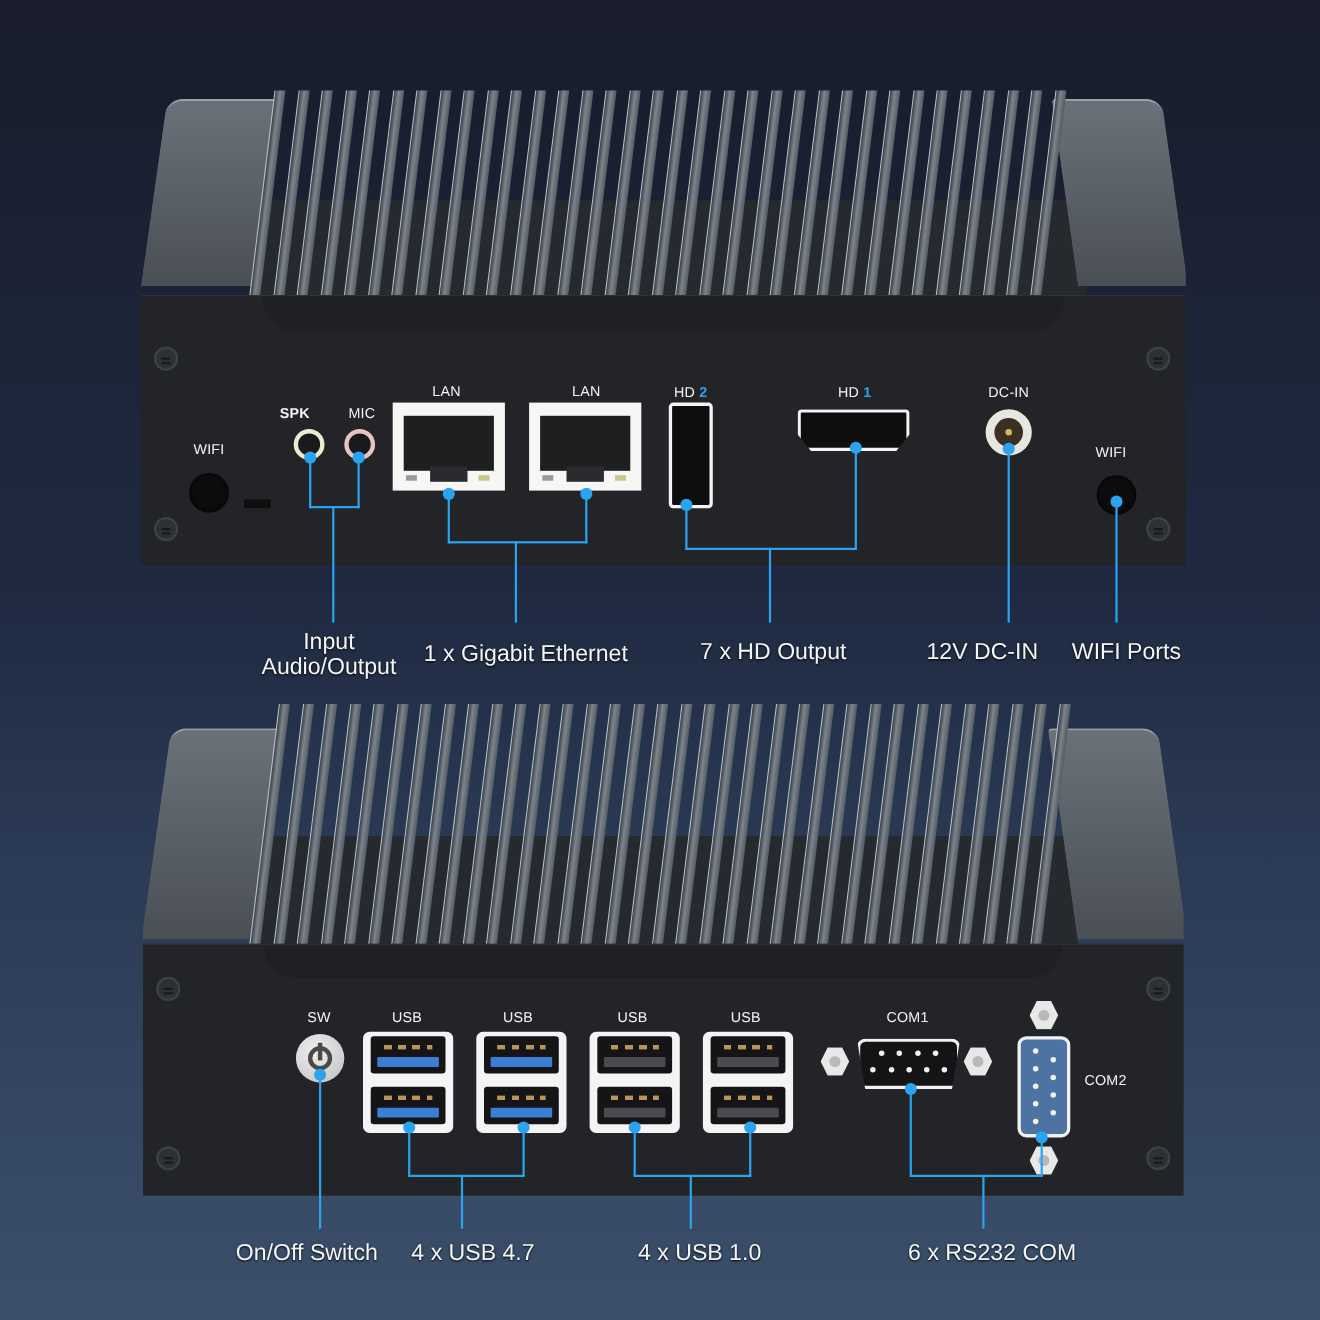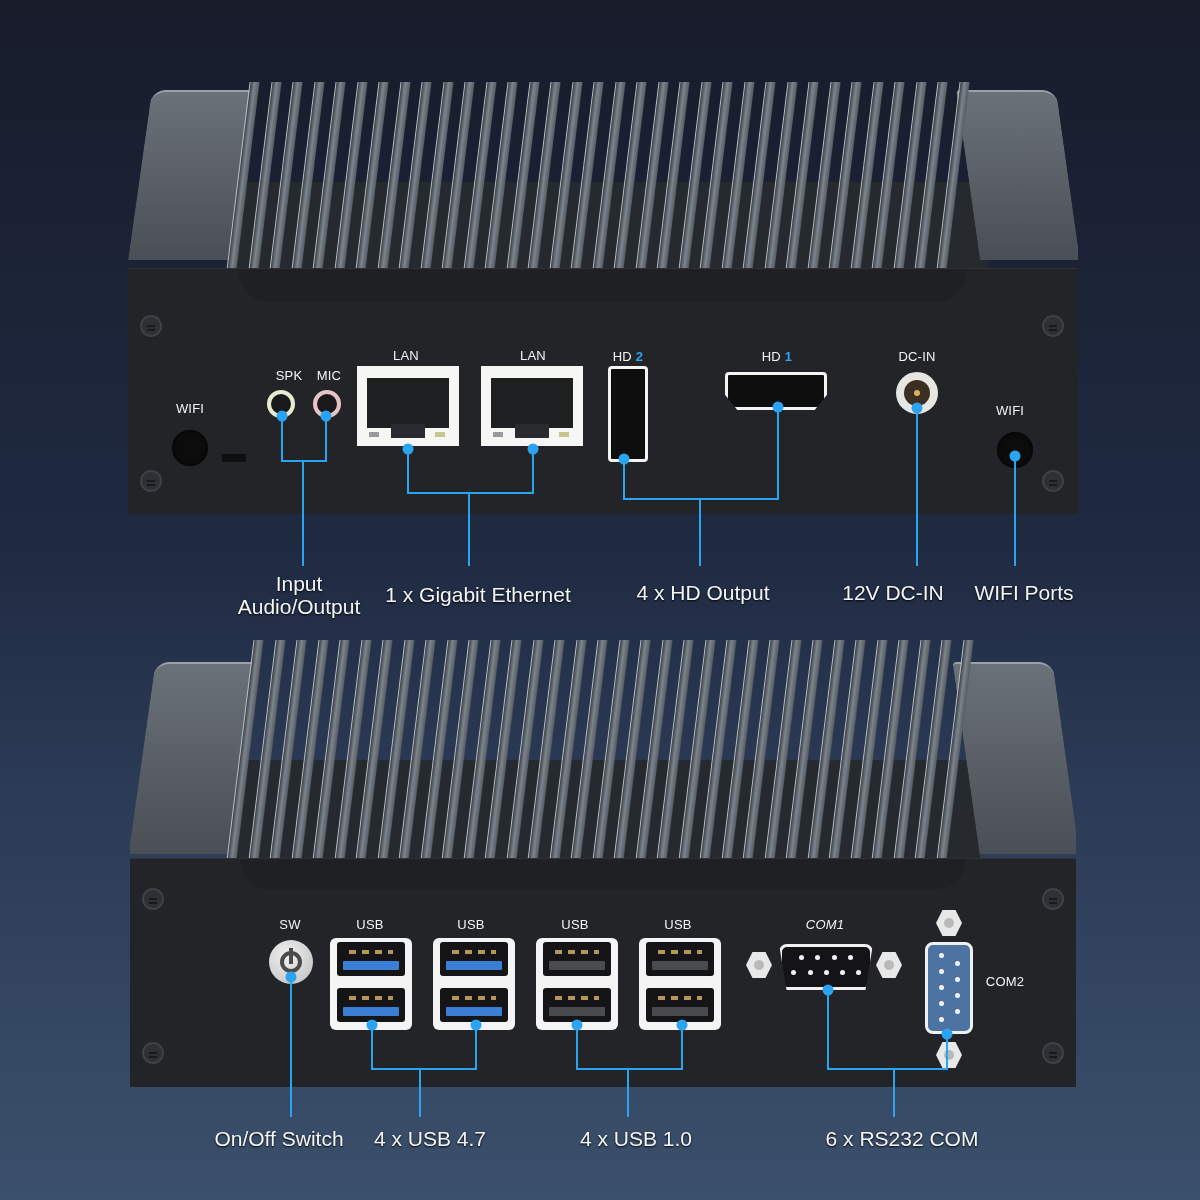--- a/index.html
+++ b/index.html
@@ -180,21 +180,21 @@
   </div>
   <div class="screw" style="left:140px;top:315px;"></div>
   <div class="screw" style="left:140px;top:470px;"></div>
   <div class="screw" style="left:1042px;top:315px;"></div>
   <div class="screw" style="left:1042px;top:470px;"></div>
 
   <span class="lbl" style="left:190px;top:401px;">WIFI</span>
   <div class="wifi-hole" style="left:172px;top:430px;"></div>
   <div class="slot" style="left:222px;top:454px;"></div>
 
-  <span class="lbl" style="left:289px;top:368px;">SPK</span>
+  <span class="lbl" style="left:268px;top:368px;font-weight:bold;">SPK</span>
   <span class="lbl" style="left:329px;top:368px;">MIC</span>
   <div class="audio" style="left:267px;top:390px;border:4px solid #e8ecd0;"></div>
   <div class="audio" style="left:313px;top:390px;border:4px solid #e7c3c6;"></div>
 
   <span class="lbl" style="left:406px;top:348px;">LAN</span>
   <span class="lbl" style="left:533px;top:348px;">LAN</span>
   <div class="rj45" style="left:357px;top:366px;">
     <div class="hole"></div>
       <div class="tab"></div>
     <div class="led" style="left:12px;background:#9a9a9a;"></div>
@@ -250,21 +250,21 @@
   <div class="dot" style="left:917px;top:408px;"></div>
 
   <div class="line" style="left:1014px;top:456px;width:2px;height:110px;"></div>
   <div class="dot" style="left:1015px;top:456px;"></div>
 
   <div class="caption" style="left:299px;top:572px;">
     <div>Input</div>
     <div>Audio/Output</div>
   </div>
   <div class="caption" style="left:478px;top:583px;">1 x Gigabit Ethernet</div>
-  <div class="caption" style="left:703px;top:581px;">4 x HD Output</div>
+  <div class="caption" style="left:703px;top:581px;">7 x HD Output</div>
   <div class="caption" style="left:893px;top:581px;">12V DC-IN</div>
   <div class="caption" style="left:1024px;top:581px;">WIFI Ports</div>
 </div>
 
 <div class="device" style="left:0;top:0;width:1200px;height:1200px;pointer-events:none;">
   <div class="heatsink" style="left:130px;top:640px;width:946px;height:222px;">
     <div class="fins-bg" style="left:100px;top:120px;width:750px;height:102px;"></div>
     <div class="cap" style="left:12px;top:22px;width:100px;height:190px;border-radius:14px 4px 0 0;transform:skewX(-8deg);"></div>
     <div class="cap" style="left:836px;top:22px;width:100px;height:190px;border-radius:4px 14px 0 0;transform:skewX(8deg);"></div>
     <div id="finsBottom">
@@ -357,21 +357,21 @@
     <div class="port" style="top:4px;">
         <div class="pins"></div>
         <div class="tongue" style="background:#4a4b4e;"></div>
       </div>
     <div class="port" style="top:50px;">
         <div class="pins"></div>
         <div class="tongue" style="background:#4a4b4e;"></div>
       </div>
   </div>
 
-  <span class="lbl" style="left:825px;top:917px;font-style:italic;">COM1</span>
+  <span class="lbl" style="left:825px;top:917px;">COM1</span>
   <div class="hexnut" style="left:746px;top:952px;"></div>
   <div class="hexnut" style="left:876px;top:952px;"></div>
   <div class="db9h" style="left:779px;top:944px;"></div>
   <div class="pinw" style="left:799px;top:955px;"></div>
     <div class="pinw" style="left:815px;top:955px;"></div>
   <div class="pinw" style="left:832px;top:955px;"></div>
     <div class="pinw" style="left:848px;top:955px;"></div>
   <div class="pinw" style="left:791px;top:970px;"></div>
     <div class="pinw" style="left:808px;top:970px;"></div>
   <div class="pinw" style="left:824px;top:970px;"></div>

